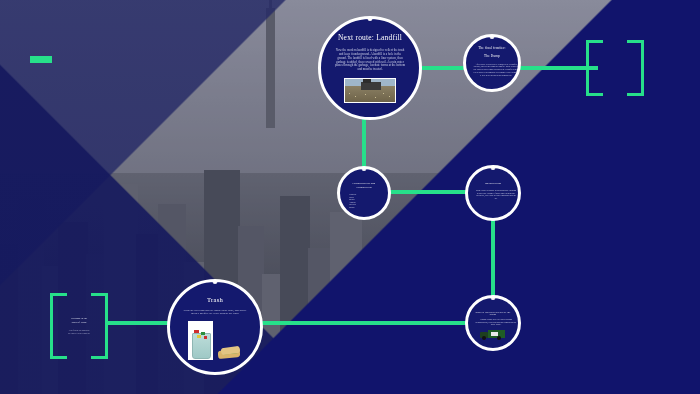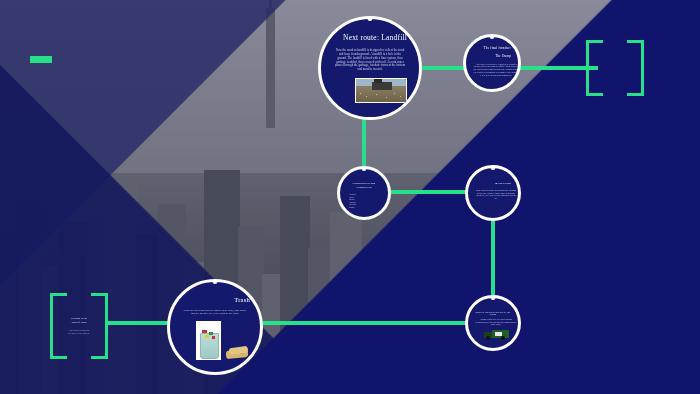--- a/index.html
+++ b/index.html
@@ -28,21 +28,21 @@
   .ov-br{background:linear-gradient(315deg,#0d1073 0%,#0d1073 44%,rgba(13,16,115,0) 44.2%);}
   .ov-bl{background:linear-gradient(45deg,#11155e 0%,#11155e 30%,rgba(17,21,94,0) 30.2%);opacity:.88;}
   .ov-tint{background:rgba(26,30,92,.30);}
 
   
   .link{position:absolute;background:#27e08a;z-index:4;}
 
   
   .node{position:absolute;border-radius:50%;background:#14196e;
         border:3px solid #ffffff;box-sizing:border-box;z-index:6;
-        display:flex;flex-direction:column;align-items:flex-end;
+        display:flex;flex-direction:column;align-items:center;
         overflow:hidden;color:#e8e9f6;text-align:center;}
   .node .n-title{font-weight:400;letter-spacing:.2px;color:#ffffff;}
   .node .n-body{color:#cfd2ea;line-height:1.25;}
 
   
   #node-landfill{left:318px;top:16px;width:104px;height:104px;padding:14px 12px 0;}
   #node-landfill .n-title{font-size:7.5px;margin-bottom:7px;}
   #node-landfill .n-body{font-size:3.1px;width:72px;margin:0 auto;}
   .thumb-landfill{width:50px;height:23px;margin-top:6px;border:1px solid #fff;
     background:linear-gradient(180deg,#9fb6c9 0%,#9fb6c9 30%,#8a7f63 31%,#6e6349 100%);

